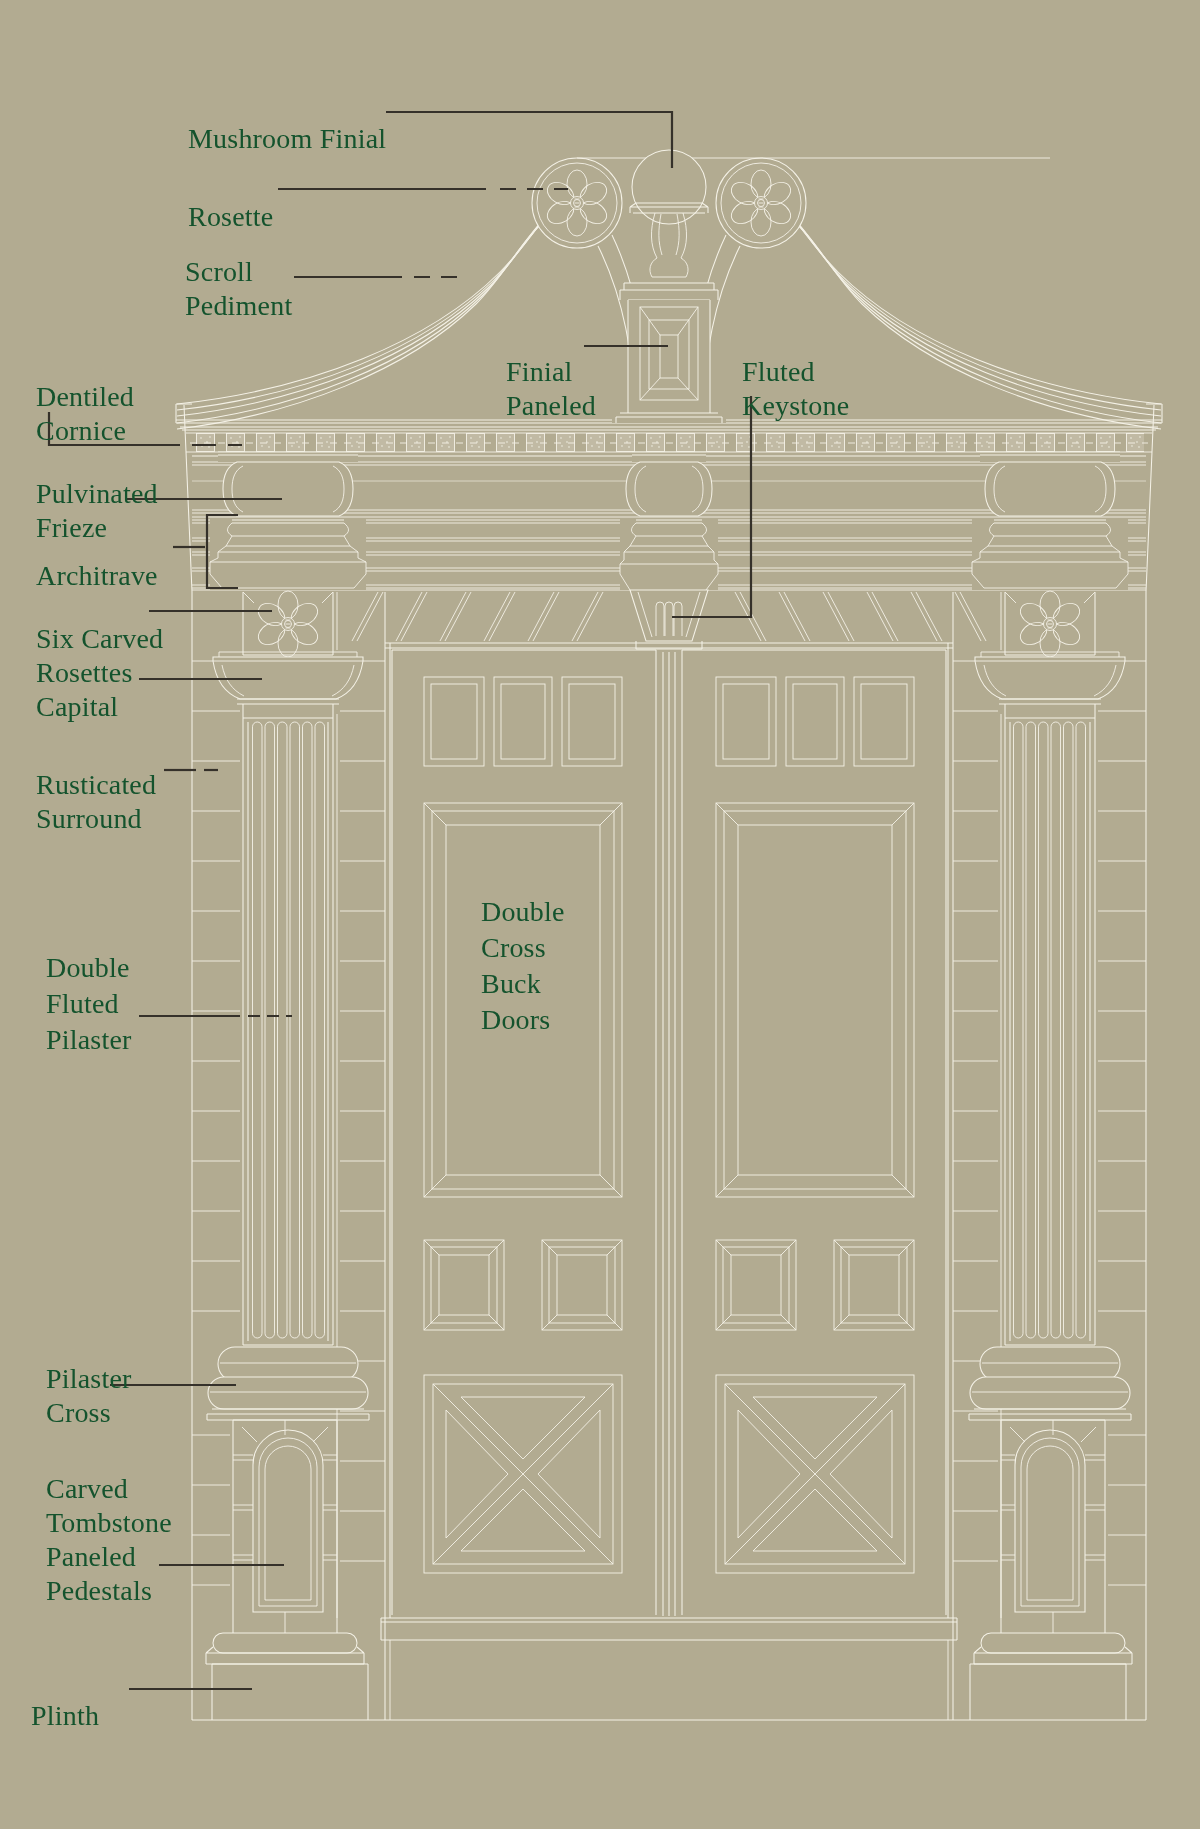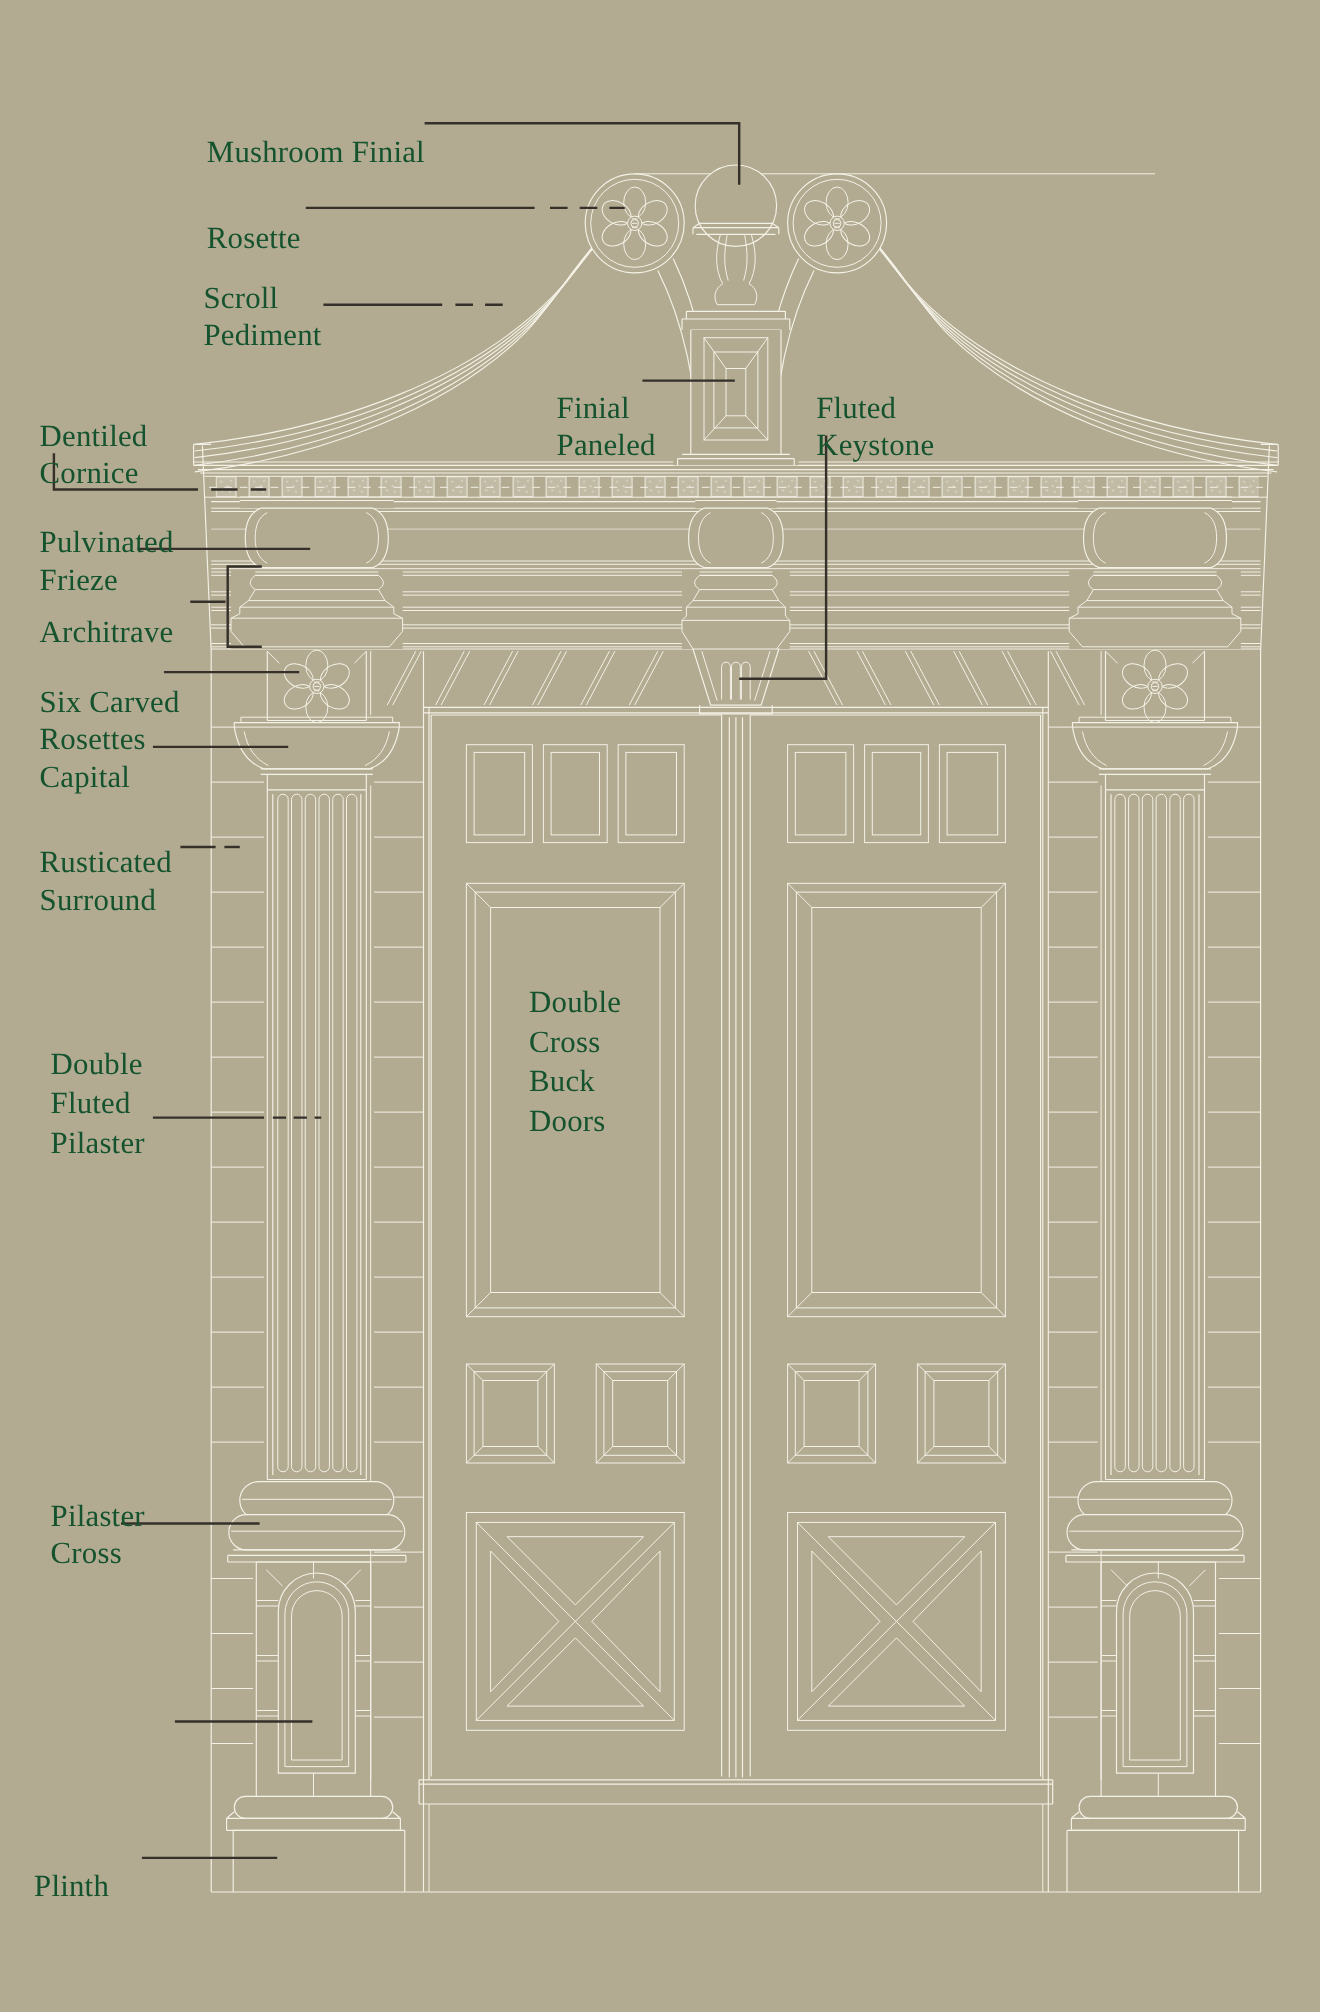--- a/index.html
+++ b/index.html
@@ -273,20 +273,26 @@
 </div>
 <div class="lbl lh36" style="left:46px;top:922px">
   <span>Double</span>
   <span>Fluted</span>
   <span>Pilaster</span>
 </div>
 <div class="lbl" style="left:46px;top:1334px">
   <span>Pilaster</span>
   <span>Cross</span>
 </div>
+<div class="lbl" style="left:46px;top:1444px">
+  <span>Carved</span>
+  <span>Tombstone</span>
+  <span>Paneled</span>
+  <span>Pedestals</span>
+</div>
 <div class="lbl" style="left:31px;top:1671px">
       <span>Plinth</span>
     </div>
 <div class="lbl" style="left:506px;top:327px">
   <span>Finial</span>
   <span>Paneled</span>
 </div>
 <div class="lbl" style="left:742px;top:327px">
   <span>Fluted</span>
   <span>Keystone</span>

